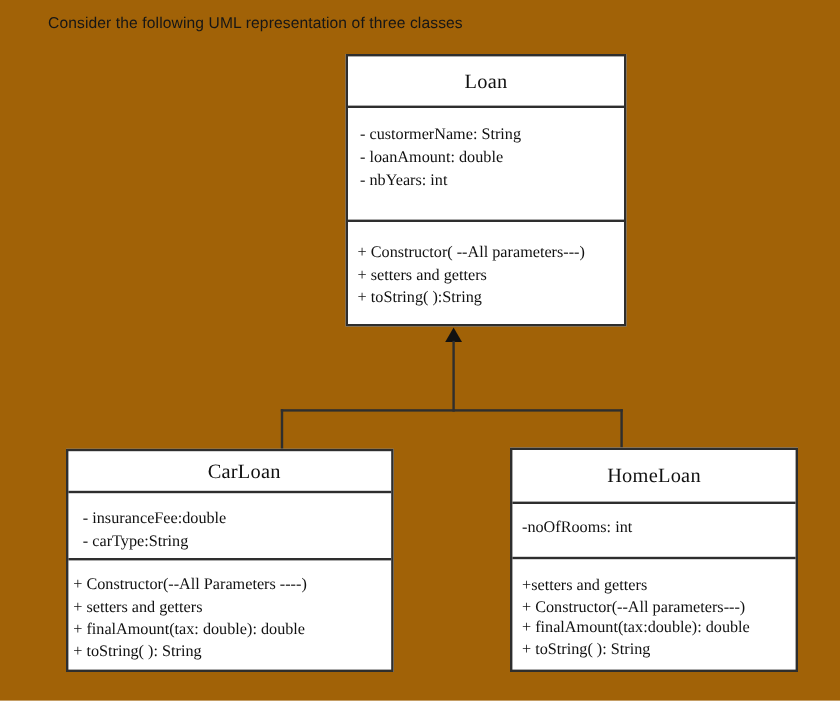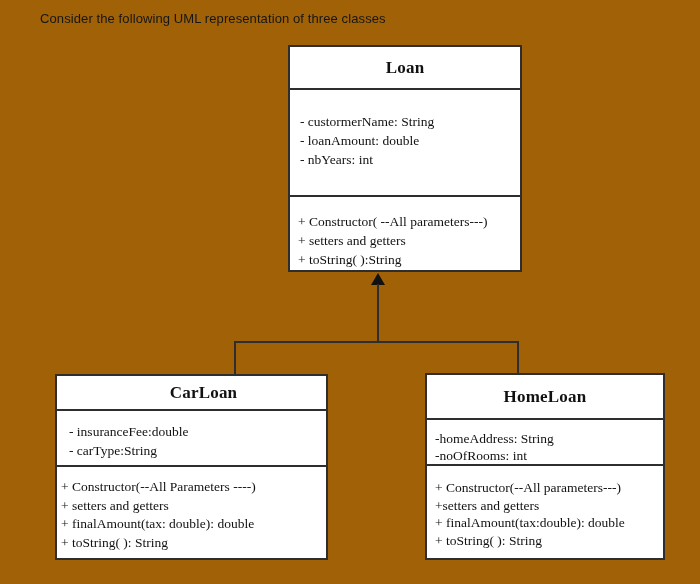--- a/index.html
+++ b/index.html
@@ -29,21 +29,21 @@
     position: absolute;
     box-sizing: border-box;
     border: 2px solid #2e2e2e;
     background: #ffffff;
     display: flex;
     flex-direction: column;
   }
   .uml-title {
     box-sizing: border-box;
     border-bottom: 2px solid #2e2e2e;
-    font-weight: bold;
+    font-weight: normal;
     font-size: 17px;
     text-align: center;
     display: flex;
     align-items: center;
     justify-content: center;
     letter-spacing: 0.2px;
   }
   .uml-section {
     box-sizing: border-box;
     overflow: hidden;
@@ -52,21 +52,21 @@
   .uml-section.with-divider {
     border-bottom: 2px solid #2e2e2e;
   }
   .uml-line {
     line-height: 18.5px;
     white-space: pre;
   }
   
   .class-loan { left: 288px; top: 45px; width: 234px; height: 227px; }
   .class-loan .uml-title { height: 43px; }
-  .class-loan .sec-attrs { height: 107px; padding: 22px 0 0 10px; }
+  .class-loan .sec-attrs { height: 95px; padding: 12px 0 0 10px; }
   .class-loan .sec-attrs .uml-line { line-height: 19px; }
   .class-loan .sec-methods { flex: 1; padding: 15px 0 0 8px; }
   .class-loan .sec-methods .uml-line { line-height: 19px; }
   
   .class-carloan { left: 55px; top: 374px; width: 273px; height: 186px; }
   .class-carloan .uml-title { height: 35px; padding-left: 24px; }
   .class-carloan .sec-attrs { height: 56px; padding: 12px 0 0 12px; }
   .class-carloan .sec-methods { flex: 1; padding: 11px 0 0 4px; border-radius: 10px; }
   
   .class-homeloan { left: 425px; top: 373px; width: 240px; height: 187px; justify-content: space-between; }
@@ -132,24 +132,23 @@
       <div class="uml-line">+ Constructor(--All Parameters ----)</div>
       <div class="uml-line">+ setters and getters</div>
       <div class="uml-line">+ finalAmount(tax: double): double</div>
       <div class="uml-line">+ toString( ): String</div>
     </div>
   </div>
 
   <div class="uml-class class-homeloan">
     <div class="uml-title">HomeLoan</div>
     <div class="uml-section sec-attrs with-divider">
-      <div class="uml-line">-homeAddress: String</div>
       <div class="uml-line">-noOfRooms: int</div>
     </div>
     <div class="uml-section sec-methods">
+      <div class="uml-line">+setters and getters</div>
       <div class="uml-line">+ Constructor(--All parameters---)</div>
-      <div class="uml-line">+setters and getters</div>
       <div class="uml-line">+ finalAmount(tax:double): double</div>
       <div class="uml-line">+ toString( ): String</div>
     </div>
   </div>
 
 </div>
 
 </body></html>

